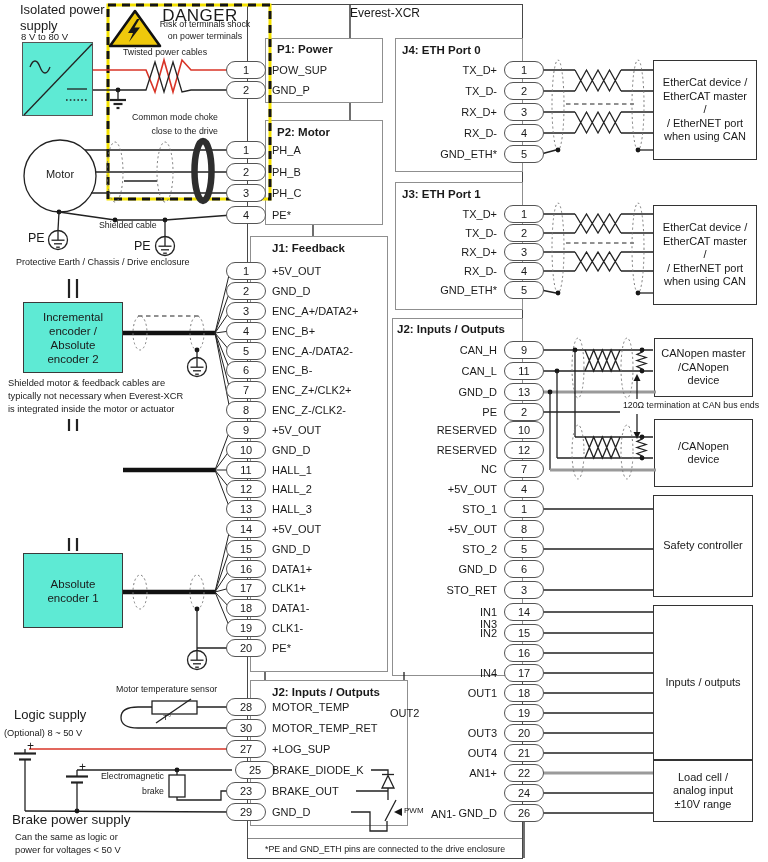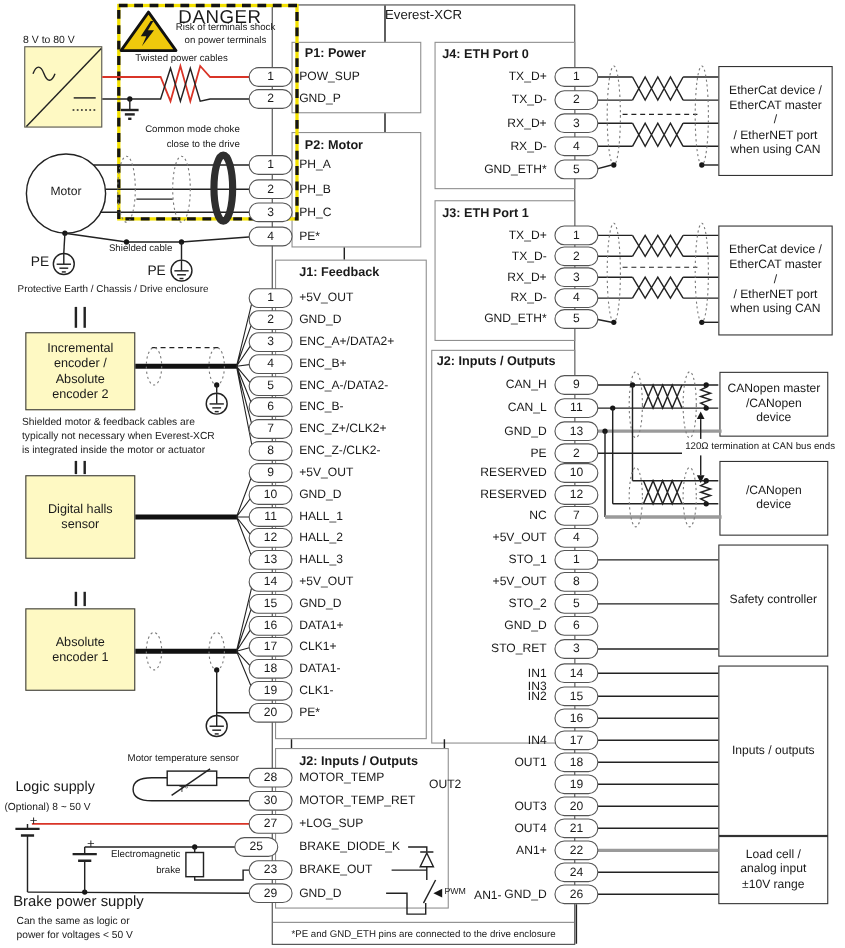--- a/index.html
+++ b/index.html
@@ -1,21 +1,21 @@
 <!DOCTYPE html>
 <html><head>
 <meta charset="utf-8">
 <style>
   html,body{margin:0;padding:0;background:#fff}
   #stage{position:relative;width:768px;height:862px;background:#fff;
          font-family:"Liberation Sans",sans-serif;color:#1a1a1a;overflow:hidden;
          --red:#d93427;--yellow:#f3e100;--tri:#efc90c}
   #stage *{box-sizing:border-box}
   .lbl{position:absolute;white-space:pre-line;z-index:3}
-  .box{position:absolute;border:1.2px solid #3a3a3a;background:#fef9c3;z-index:1}
+  .box{position:absolute;border:1.2px solid #3a3a3a;background:#5eead4;z-index:1}
   .flexc{display:flex;align-items:center;justify-content:center;text-align:center;white-space:pre-line}
   .mainbox{position:absolute;border:1px solid #474747;z-index:0}
   .cbox{position:absolute;border:1px solid #8f8f8f;z-index:1}
   .rbox{position:absolute;border:1px solid #333;background:#fff;z-index:1;
         display:flex;align-items:center;justify-content:center;text-align:center;
         font-size:11px;line-height:13.5px;white-space:pre-line}
   .pin{position:absolute;width:40px;height:18px;border:1.4px solid #555;border-radius:10px;
        background:#fff;font-size:11px;text-align:center;z-index:3;
        display:flex;align-items:center;justify-content:center}
   .plab{position:absolute;font-size:11px;line-height:14px;z-index:3;white-space:nowrap}
@@ -47,38 +47,38 @@
 
   <div class="mainbox" style="left:247px;top:4px;width:276px;height:855px"></div>
   <div class="lbl" style="left:247px;top:6px;width:276px;text-align:center;font-size:12px">Everest-XCR</div>
   <div class="foot">*PE and GND_ETH pins are connected to the drive enclosure</div>
 
   <div class="box" style="left:22px;top:42px;width:71px;height:74px;border-color:#555"></div>
   <div class="box flexc" style="left:23px;top:302px;width:100px;height:71px;font-size:11.5px;line-height:14px">Incremental
 encoder /
 Absolute
 encoder 2</div>
-  <div class="box flexc" style="left:23px;top:432px;width:100px;height:76px;font-size:11.5px;line-height:14px">Digital halls
-sensor</div>
   <div class="box flexc" style="left:23px;top:553px;width:100px;height:75px;font-size:11.5px;line-height:14px">Absolute
 encoder 1</div>
 
+  <div class="lbl" style="left:20px;top:2px;width:110px;font-size:13px;line-height:16px">Isolated power
+supply</div>
   <div class="lbl" style="left:21px;top:31px;font-size:9.5px">8 V to 80 V</div>
   <div class="lbl" style="left:160px;top:6px;width:80px;text-align:center;font-size:17px;letter-spacing:.5px">DANGER</div>
   <div class="lbl" style="left:158px;top:19px;width:94px;font-size:8.8px;text-align:center">Risk of terminals shock</div>
   <div class="lbl" style="left:158px;top:31px;width:94px;font-size:8.8px;text-align:center">on power terminals</div>
   <div class="lbl" style="left:118px;top:47px;width:94px;font-size:8.8px;text-align:center">Twisted power cables</div>
   <div class="lbl" style="left:122px;top:110px;width:96px;font-size:8.8px;line-height:14px;text-align:right">Common mode choke
 close to the drive</div>
   <div class="lbl" style="left:30px;top:168px;width:60px;text-align:center;font-size:11px">Motor</div>
   <div class="lbl" style="left:28px;top:231px;font-size:12.5px">PE</div>
   <div class="lbl" style="left:134px;top:239px;font-size:12.5px">PE</div>
   <div class="lbl" style="left:99px;top:220px;font-size:8.8px">Shielded cable</div>
   <div class="lbl" style="left:16px;top:257px;font-size:9px">Protective Earth / Chassis / Drive enclosure</div>
-  <div class="lbl" style="left:20px;top:377px;font-size:9.3px;line-height:13px">Shielded motor &amp; feedback cables are
+  <div class="lbl" style="left:8px;top:377px;font-size:9.3px;line-height:13px">Shielded motor &amp; feedback cables are
 typically not necessary when Everest-XCR
 is integrated inside the motor or actuator</div>
   <div class="lbl" style="left:116px;top:684px;font-size:8.8px">Motor temperature sensor</div>
   <div class="lbl" style="left:163px;top:713px;font-size:8px">T°</div>
   <div class="lbl" style="left:14px;top:707px;font-size:13px">Logic supply</div>
   <div class="lbl" style="left:4px;top:728px;font-size:9.3px">(Optional) 8  ~ 50 V</div>
   <div class="lbl" style="left:27px;top:739px;font-size:12px">+</div>
   <div class="lbl" style="left:79px;top:760px;font-size:12px">+</div>
   <div class="lbl" style="left:94px;top:769px;width:70px;text-align:right;font-size:8.8px;line-height:14.5px">Electromagnetic
 brake</div>
@@ -329,21 +329,21 @@
     <div class="pin" style="left: 226px; top: 639px;">20</div>
     <div class="plab" style="left: 272px; top: 641px; width: 130px;">PE*</div>
     <div class="cbox" style="left: 250px; top: 680px; width: 158px; height: 146px;"></div>
     <div class="chead" style="left: 272px; top: 686px;">J2: Inputs / Outputs</div>
     <div class="pin" style="left: 226px; top: 698px;">28</div>
     <div class="plab" style="left: 272px; top: 700px; width: 130px;">MOTOR_TEMP</div>
     <div class="pin" style="left: 226px; top: 719px;">30</div>
     <div class="plab" style="left: 272px; top: 721px; width: 130px;">MOTOR_TEMP_RET</div>
     <div class="pin" style="left: 226px; top: 740px;">27</div>
     <div class="plab" style="left: 272px; top: 742px; width: 130px;">+LOG_SUP</div>
-    <div class="pin" style="left: 213px; top: 761px;">25</div>
+    <div class="pin" style="left: 235px; top: 761px;">25</div>
     <div class="plab" style="left: 272px; top: 763px; width: 130px;">BRAKE_DIODE_K</div>
     <div class="pin" style="left: 226px; top: 782px;">23</div>
     <div class="plab" style="left: 272px; top: 784px; width: 130px;">BRAKE_OUT</div>
     <div class="pin" style="left: 226px; top: 803px;">29</div>
     <div class="plab" style="left: 272px; top: 805px; width: 130px;">GND_D</div>
     <div class="cbox" style="left: 395px; top: 38px; width: 128px; height: 134px;"></div>
     <div class="chead" style="left: 402px; top: 44px;">J4: ETH Port 0</div>
     <div class="pin" style="left: 504px; top: 61px;">1</div>
     <div class="plab" style="left: 390px; top: 63px; width: 107px; text-align: right;">TX_D+</div>
     <div class="pin" style="left: 504px; top: 82px;">2</div>

